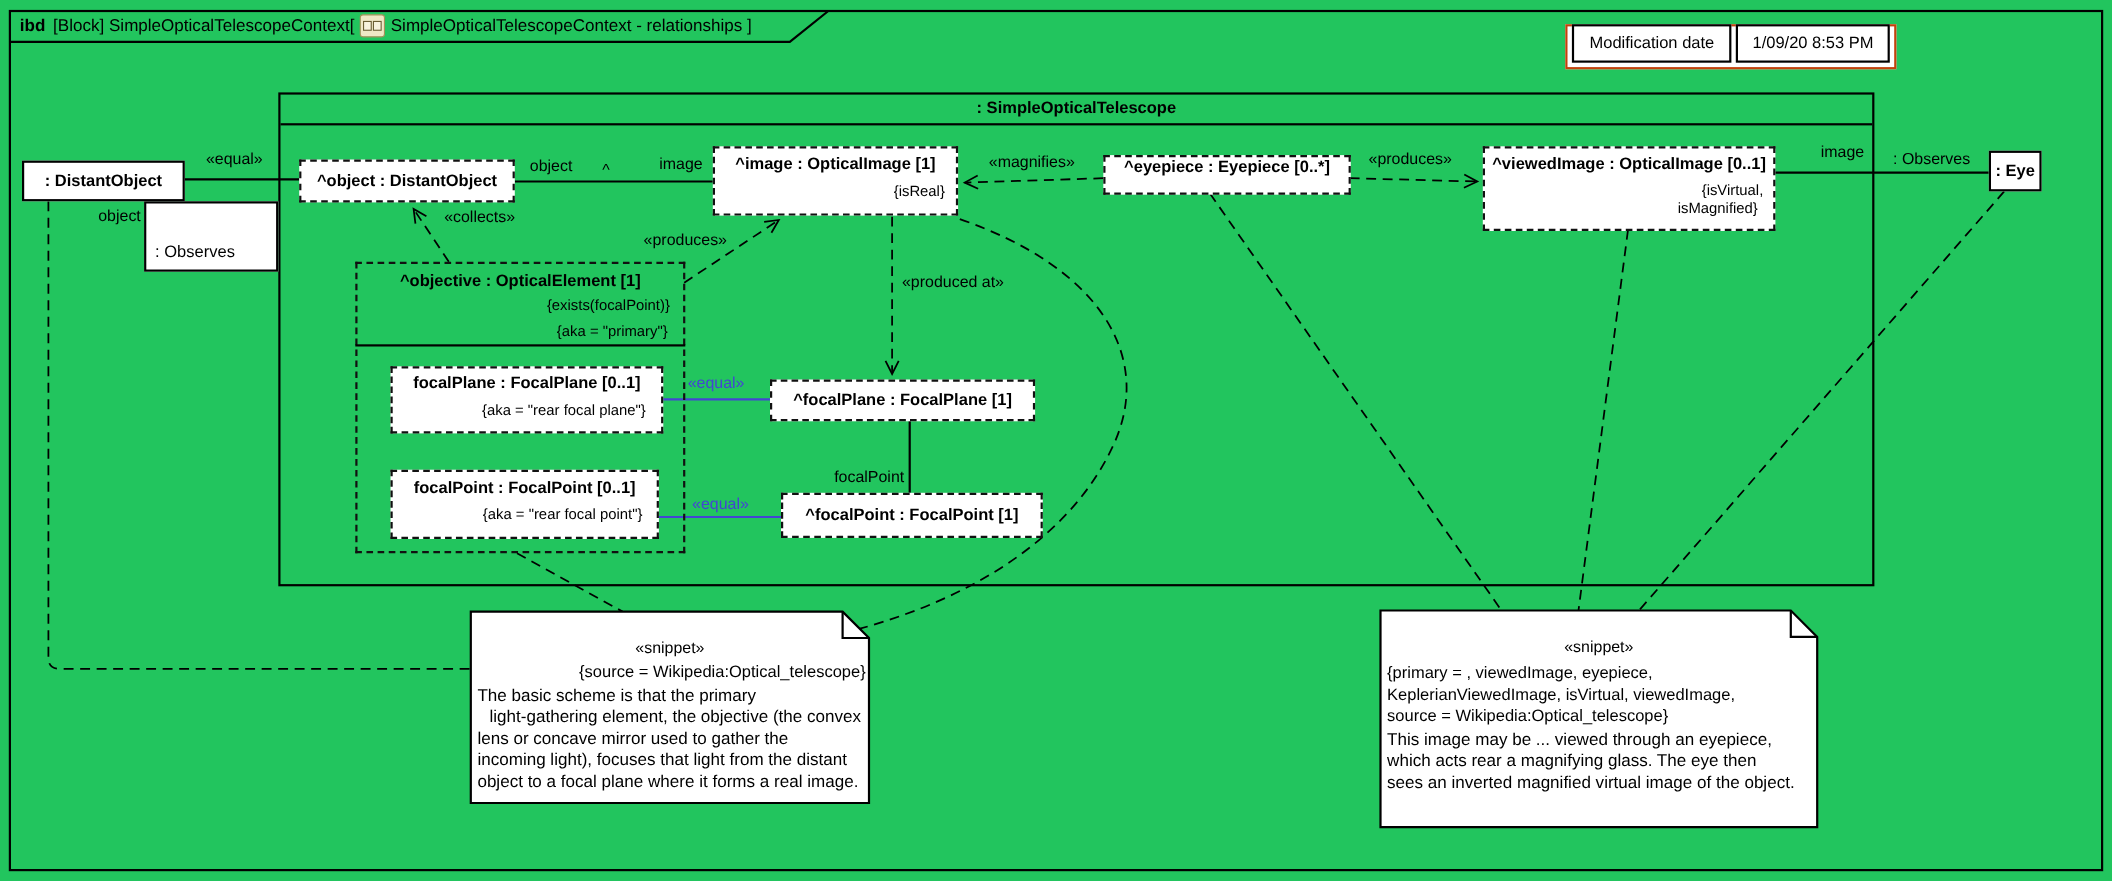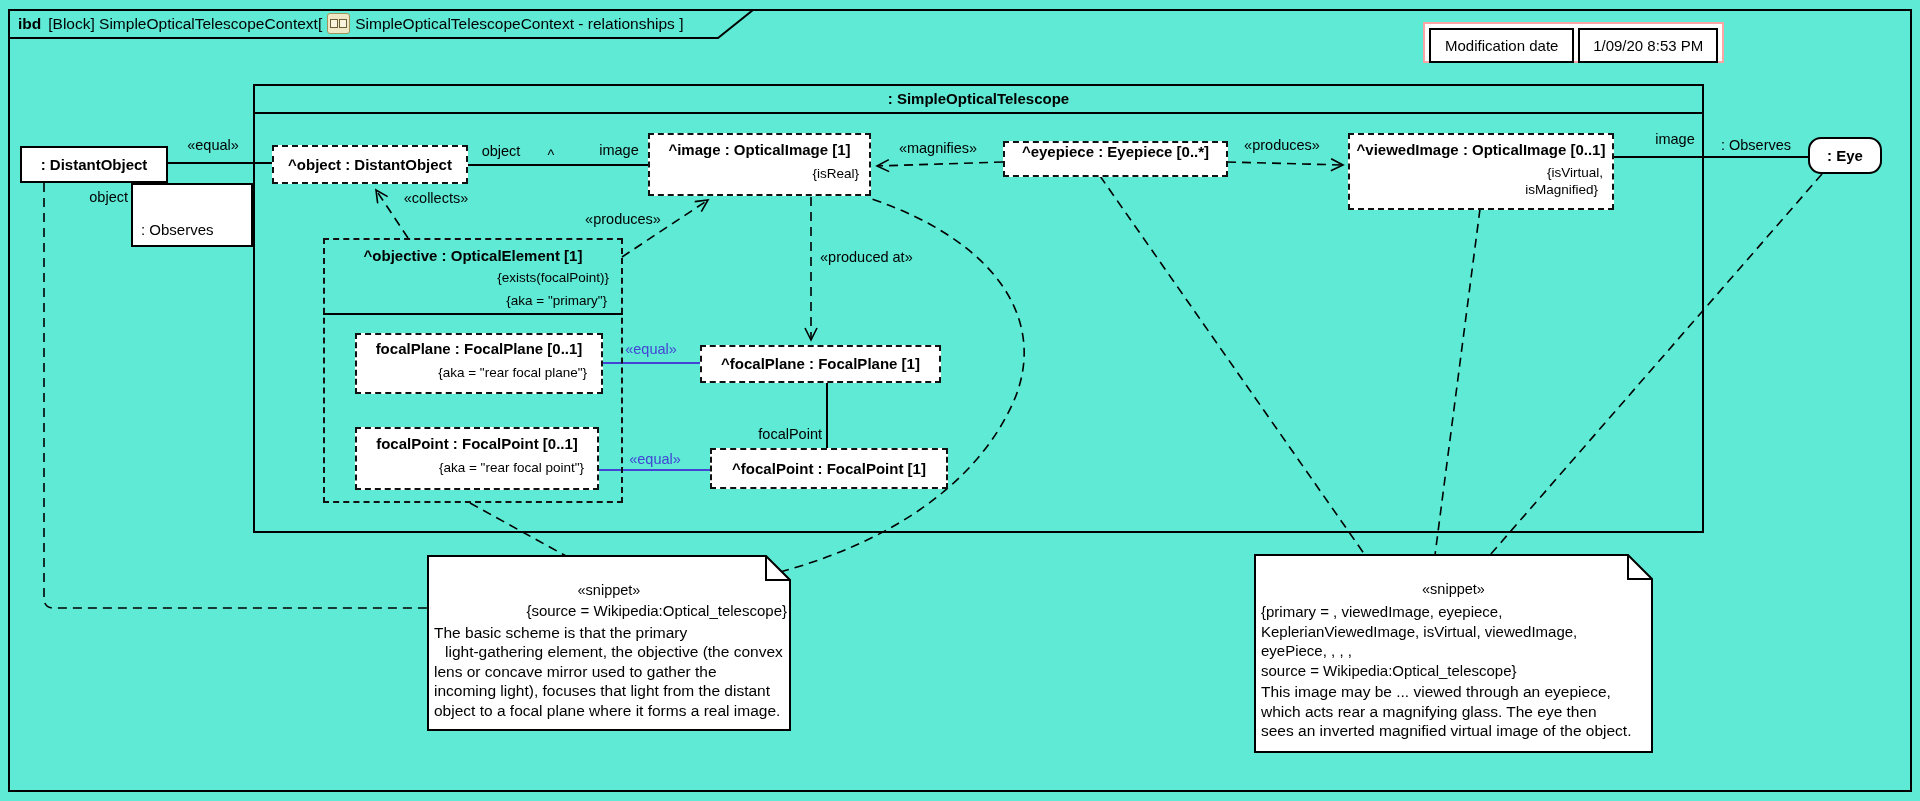--- a/index.html
+++ b/index.html
@@ -1,35 +1,35 @@
 <!DOCTYPE html>
 <html><head>
 <meta charset="utf-8">
 <style>
   html,body{margin:0;padding:0;background:#fff;}
-  #canvas{position:relative;width:1920px;height:801px;background:#5eead4;
+  #canvas{position:relative;width:1920px;height:801px;background:#22c55e;
     font-family:"Liberation Sans", sans-serif;color:#000;}
   svg.wires{position:absolute;left:0;top:0;z-index:1;}
   .abs{position:absolute;box-sizing:border-box;z-index:2;}
   .solidbox{border:2px solid #000;background:#fff;}
   .dashbox{border:2px dashed #111;background:#fff;}
   .nobg{background:transparent;}
   .name{font-weight:bold;font-size:15px;line-height:18px;text-align:center;display:block;}
   .constraint{font-size:13.5px;line-height:17px;display:block;text-align:right;}
   .lbl{position:absolute;font-size:14.5px;line-height:16px;white-space:nowrap;z-index:3;}
   .lbl.center{text-align:center;}
   .lbl.right{text-align:right;}
   .blue{color:#4444d4;}
   .frame{border:2px solid #000;}
   .frametitle{display:flex;align-items:center;gap:5px;font-size:15.5px;white-space:nowrap;z-index:4;}
   .frametitle b{margin-right:2px;}
   .icon-diagram{display:inline-flex;align-items:center;justify-content:center;
     width:21px;height:19px;background:#efe8c6;border:1px solid #a2935a;border-radius:3px;gap:1px;}
   .icon-diagram i{display:block;width:6px;height:7px;border:1.5px solid #6b5f33;background:#f7f3dd;}
-  .modouter{border:2px solid #fca5a5;background:#fff;display:flex;align-items:flex-start;gap:4px;padding:4px;}
+  .modouter{border:2px solid #c2410c;background:#fff;display:flex;align-items:flex-end;gap:4px;padding:4px;}
   .modcell{border:2px solid #000;height:31px;display:flex;align-items:center;justify-content:center;
     font-size:15px;padding:0 10px;background:#fff;}
   .blocktitle{font-weight:bold;font-size:15px;text-align:center;line-height:26px;
     border-bottom:2px solid #000;}
   .notetext{z-index:3;}
   .notetext .stereo{display:block;text-align:center;font-size:14.5px;margin-top:26px;}
   .notetext .srcline{display:block;font-size:15px;line-height:19.5px;}
   .notetext .bodyline{display:block;font-size:15.5px;line-height:19.5px;}
   .sep{position:absolute;left:-2px;right:-2px;border-top:2px solid #000;}
 </style>
@@ -106,21 +106,21 @@
   </div>
 
   <div class="abs solidbox" style="left:20px;top:146px;width:148px;height:37px;display:flex;align-items:center;justify-content:center;">
     <span class="name">: DistantObject</span>
   </div>
 
   <div class="abs solidbox" style="left:131px;top:183px;width:122px;height:64px;">
     <span style="position:absolute;left:8px;top:36px;font-size:15px;">: Observes</span>
   </div>
 
-  <div class="abs solidbox" style="left:1808px;top:137px;width:74px;height:37px;display:flex;align-items:center;justify-content:center;border-radius:13px;">
+  <div class="abs solidbox" style="left:1808px;top:137px;width:48px;height:37px;display:flex;align-items:center;justify-content:center;">
     <span class="name">: Eye</span>
   </div>
 
   <div class="abs dashbox" style="left:272px;top:145px;width:196px;height:39px;display:flex;align-items:center;justify-content:center;">
     <span class="name">^object : DistantObject</span>
   </div>
 
   <div class="abs dashbox" style="left:648px;top:133px;width:223px;height:63px;padding-top:6px;">
     <span class="name">^image : OpticalImage [1]</span>
     <span class="constraint" style="padding-right:10px;margin-top:6px;">{isReal}</span>
@@ -184,20 +184,19 @@
     <span class="bodyline" style="padding-left:17px;">light-gathering element, the objective (the convex</span>
     <span class="bodyline" style="padding-left:6px;">lens or concave mirror used to gather the</span>
     <span class="bodyline" style="padding-left:6px;">incoming light), focuses that light from the distant</span>
     <span class="bodyline" style="padding-left:6px;">object to a focal plane where it forms a real image.</span>
   </div>
 
   <div class="abs notetext" style="left:1255px;top:555px;width:397px;height:197px;">
     <span class="stereo">«snippet»</span>
     <span class="srcline" style="padding-left:6px;margin-top:5px;">{primary = , viewedImage, eyepiece,</span>
     <span class="srcline" style="padding-left:6px;">KeplerianViewedImage, isVirtual, viewedImage,</span>
-    <span class="srcline" style="padding-left:6px;">eyePiece, , , ,</span>
     <span class="srcline" style="padding-left:6px;">source = Wikipedia:Optical_telescope}</span>
     <span class="bodyline" style="padding-left:6px;margin-top:2px;">This image may be ... viewed through an eyepiece,</span>
     <span class="bodyline" style="padding-left:6px;">which acts rear a magnifying glass. The eye then</span>
     <span class="bodyline" style="padding-left:6px;">sees an inverted magnified virtual image of the object.</span>
   </div>
 
 </div>
 
 </body></html>

